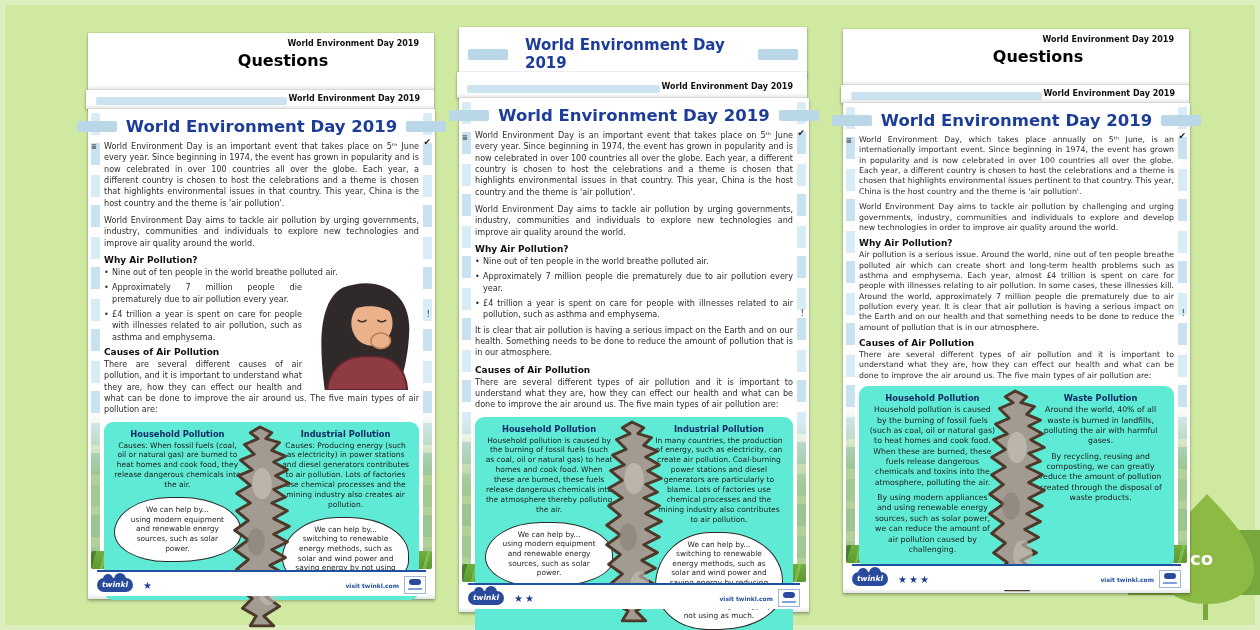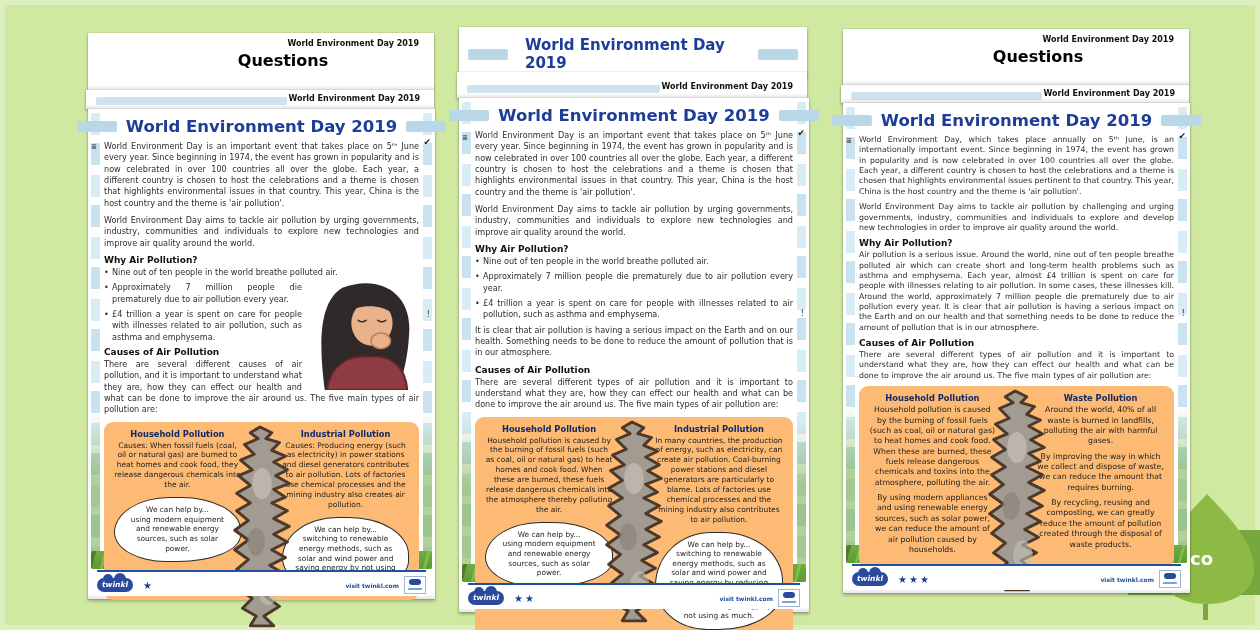--- a/index.html
+++ b/index.html
@@ -51,21 +51,21 @@
   .deco{width:40px;height:11px;background:#b9d7e6;border-radius:2px;margin:0 9px;flex:none;}
   .ws-title{font-size:16.5px;font-weight:bold;color:#1e3d99;margin:0;white-space:nowrap;}
   .content p{margin:0 0 6px;font-size:8.1px;line-height:1.40;color:#2d2d2d;text-align:justify;}
   .front.f2 .content p{font-size:7.8px;line-height:1.33;margin-bottom:5px;}
   .content h3{margin:1px 0 2px;font-size:9px;color:#101010;}
   .bullet{position:relative;padding-left:8px;margin-bottom:4px !important;}
   .bullet::before{content:"•";position:absolute;left:0;top:0;}
   .woman{float:right;width:118px;height:110px;margin:-2px -8px 2px 7px;}
   .woman svg{display:block;width:100%;height:100%;}
 
-  .pbox{clear:both;position:relative;background:#fdba74;border-radius:9px;margin-top:4px;padding:7px 10px 8px;display:flex;justify-content:space-between;}
+  .pbox{clear:both;position:relative;background:#5eead4;border-radius:9px;margin-top:4px;padding:7px 10px 8px;display:flex;justify-content:space-between;}
   .pcol{width:43%;text-align:center;position:relative;z-index:2;}
   .pcol p{font-size:7.5px;line-height:1.32;text-align:center;margin:0 0 5px;color:#1d1d1d;}
   .pheading{font-weight:bold;color:#0f2a66;font-size:8.3px;margin-bottom:2px;}
   .bubble{background:#fff;border:1.5px solid #2b2b2b;border-radius:48% 52% 55% 45% / 60% 55% 45% 50%;padding:7px 9px 8px;margin-top:7px;}
   .bubble div{font-size:7.4px;line-height:1.3;color:#1d1d1d;}
   .bubble .b-extra{margin-top:4px;}
   .trunk{position:absolute;left:50%;top:3px;transform:translateX(-50%);width:78px;z-index:3;pointer-events:none;}
   .trunk svg{display:block;width:100%;}
 
   .footer{position:absolute;left:9px;right:9px;bottom:3px;height:24px;border-top:2px solid #2050a0;display:flex;align-items:center;z-index:4;background:#fff;}
@@ -266,34 +266,33 @@
       <p>World Environment Day, which takes place annually on 5ᵗʰ June, is an internationally important event. Since beginning in 1974, the event has grown in popularity and is now celebrated in over 100 countries all over the globe. Each year, a different country is chosen to host the celebrations and a theme is chosen that highlights environmental issues pertinent to that country. This year, China is the host country and the theme is 'air pollution'.</p>
       <p>World Environment Day aims to tackle air pollution by challenging and urging governments, industry, communities and individuals to explore and develop new technologies in order to improve air quality around the world.</p>
       <h3>Why Air Pollution?</h3>
       <p>Air pollution is a serious issue. Around the world, nine out of ten people breathe polluted air which can create short and long-term health problems such as asthma and emphysema. Each year, almost £4 trillion is spent on care for people with illnesses relating to air pollution. In some cases, these illnesses kill. Around the world, approximately 7 million people die prematurely due to air pollution every year. It is clear that air pollution is having a serious impact on the Earth and on our health and that something needs to be done to reduce the amount of pollution that is in our atmosphere.</p>
       <h3>Causes of Air Pollution</h3>
       <p>There are several different types of air pollution and it is important to understand what they are, how they can effect our health and what can be done to improve the air around us. The five main types of air pollution are:</p>
       <div class="pbox">
         <div class="pcol">
           <div class="pheading">Household Pollution</div>
           <p>Household pollution is caused by the burning of fossil fuels (such as coal, oil or natural gas) to heat homes and cook food. When these are burned, these fuels release dangerous chemicals and toxins into the atmosphere, polluting the air.</p>
-          <p>By using modern appliances and using renewable energy sources, such as solar power, we can reduce the amount of air pollution caused by households.</p>
+          <p>By using modern appliances and using renewable energy sources, such as solar power, we can reduce the amount of air pollution caused by challenging.</p>
         </div>
         <div class="trunk">
           <svg viewBox="0 0 80 210" preserveAspectRatio="none">
             <path d="M38,2 L50,8 44,14 58,18 50,26 64,32 52,38 66,46 54,52 68,60 52,66 64,74 50,80 66,88 52,96 68,104 52,112 66,120 50,128 64,136 48,144 62,152 46,160 60,168 44,176 58,186 42,196 52,206 28,206 34,196 20,188 30,178 16,168 28,158 14,148 26,138 12,128 26,118 12,108 26,98 14,88 28,80 14,70 28,62 16,52 30,46 18,36 32,30 22,20 36,14 28,8 Z" fill="#a19b92" stroke="#4d3829" stroke-width="3" stroke-linejoin="round"></path>
             <ellipse cx="40" cy="60" rx="10" ry="16" fill="#c6c1b8" opacity=".7"></ellipse>
             <ellipse cx="34" cy="120" rx="9" ry="14" fill="#8a847b" opacity=".7"></ellipse>
             <ellipse cx="46" cy="170" rx="10" ry="15" fill="#c6c1b8" opacity=".6"></ellipse>
           </svg>
         </div>
         <div class="pcol">
           <div class="pheading">Waste Pollution</div>
           <p>Around the world, 40% of all waste is burned in landfills, polluting the air with harmful gases.</p>
-          <p>By improving the way in which we collect and dispose of waste, we can reduce the amount that requires burning.</p>
           <p>By recycling, reusing and composting, we can greatly reduce the amount of pollution created through the disposal of waste products.</p>
         </div>
       </div>
     </div>
     <div class="footer">
       <div class="cloud-logo">
           <span class="cloud-text">twinkl</span>
         </div>
       <div class="stars">★★★</div>
       <div class="visit">visit twinkl.com</div>

